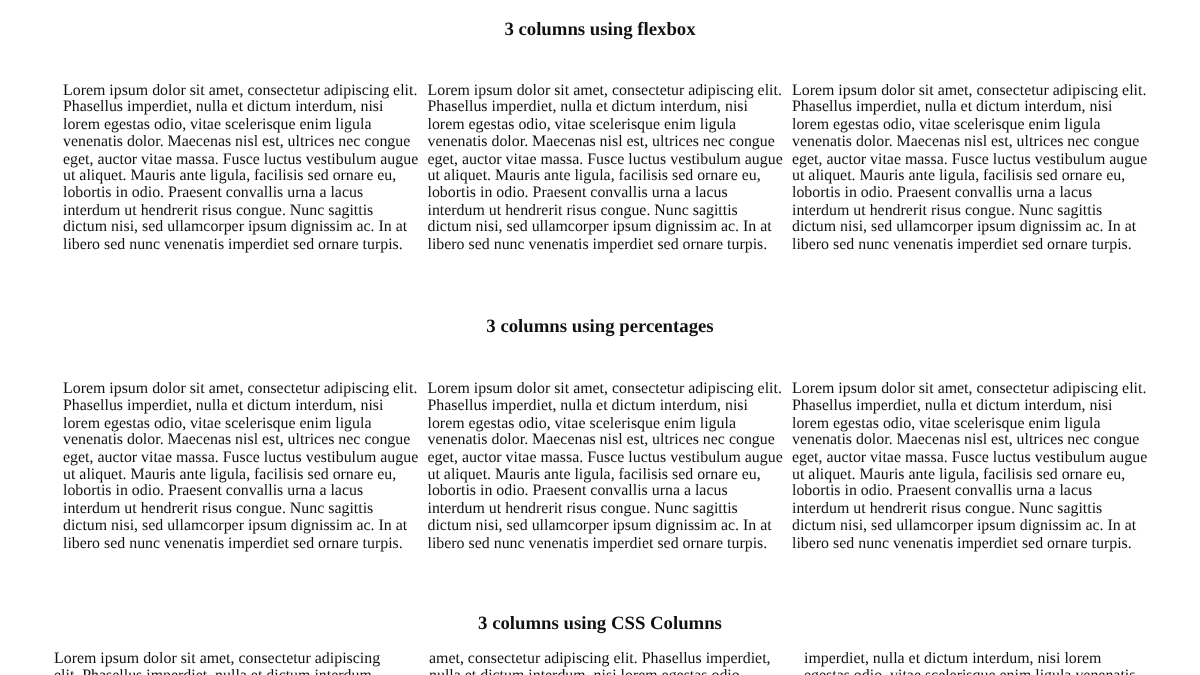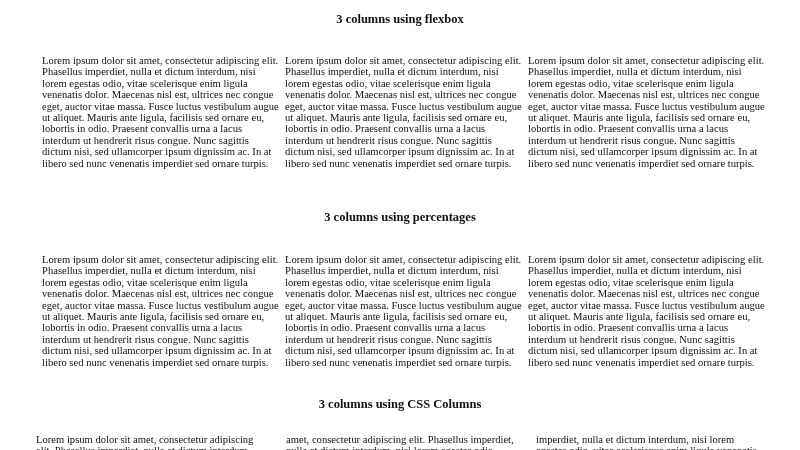--- a/index.html
+++ b/index.html
@@ -58,14 +58,14 @@
   <p class="col" style="left:528px;">Lorem ipsum dolor sit amet, consectetur adipiscing elit. Phasellus imperdiet, nulla et dictum interdum, nisi lorem egestas odio, vitae scelerisque enim ligula venenatis dolor. Maecenas nisl est, ultrices nec congue eget, auctor vitae massa. Fusce luctus vestibulum augue ut aliquet. Mauris ante ligula, facilisis sed ornare eu, lobortis in odio. Praesent convallis urna a lacus interdum ut hendrerit risus congue. Nunc sagittis dictum nisi, sed ullamcorper ipsum dignissim ac. In at libero sed nunc venenatis imperdiet sed ornare turpis.</p>
 </div>
 
 <h2 class="section-title" style="top:210px;font-family:Liberation Serif, serif;">3 columns using percentages</h2>
 <div class="row" style="top:254px;">
   <p class="col" style="left:42px;">Lorem ipsum dolor sit amet, consectetur adipiscing elit. Phasellus imperdiet, nulla et dictum interdum, nisi lorem egestas odio, vitae scelerisque enim ligula venenatis dolor. Maecenas nisl est, ultrices nec congue eget, auctor vitae massa. Fusce luctus vestibulum augue ut aliquet. Mauris ante ligula, facilisis sed ornare eu, lobortis in odio. Praesent convallis urna a lacus interdum ut hendrerit risus congue. Nunc sagittis dictum nisi, sed ullamcorper ipsum dignissim ac. In at libero sed nunc venenatis imperdiet sed ornare turpis.</p>
   <p class="col" style="left:285px;">Lorem ipsum dolor sit amet, consectetur adipiscing elit. Phasellus imperdiet, nulla et dictum interdum, nisi lorem egestas odio, vitae scelerisque enim ligula venenatis dolor. Maecenas nisl est, ultrices nec congue eget, auctor vitae massa. Fusce luctus vestibulum augue ut aliquet. Mauris ante ligula, facilisis sed ornare eu, lobortis in odio. Praesent convallis urna a lacus interdum ut hendrerit risus congue. Nunc sagittis dictum nisi, sed ullamcorper ipsum dignissim ac. In at libero sed nunc venenatis imperdiet sed ornare turpis.</p>
   <p class="col" style="left:528px;">Lorem ipsum dolor sit amet, consectetur adipiscing elit. Phasellus imperdiet, nulla et dictum interdum, nisi lorem egestas odio, vitae scelerisque enim ligula venenatis dolor. Maecenas nisl est, ultrices nec congue eget, auctor vitae massa. Fusce luctus vestibulum augue ut aliquet. Mauris ante ligula, facilisis sed ornare eu, lobortis in odio. Praesent convallis urna a lacus interdum ut hendrerit risus congue. Nunc sagittis dictum nisi, sed ullamcorper ipsum dignissim ac. In at libero sed nunc venenatis imperdiet sed ornare turpis.</p>
 </div>
 
-<h2 class="section-title" style="top:397px;">3 columns using CSS Columns</h2>
+<h2 class="section-title" style="top:408px;">3 columns using CSS Columns</h2>
 <p class="css-columns" style="top:434px;">Lorem ipsum dolor sit amet, consectetur adipiscing elit. Phasellus imperdiet, nulla et dictum interdum, nisi lorem egestas odio, vitae scelerisque enim ligula venenatis dolor. Maecenas nisl est, ultrices nec congue eget, auctor vitae massa. Fusce luctus vestibulum augue ut aliquet. Mauris ante ligula, facilisis sed ornare eu, lobortis in odio. Praesent convallis urna a lacus interdum ut hendrerit risus congue. Nunc sagittis dictum nisi, sed ullamcorper ipsum dignissim ac. In at libero sed nunc venenatis imperdiet sed ornare turpis. Lorem ipsum dolor sit amet, consectetur adipiscing elit. Phasellus imperdiet, nulla et dictum interdum, nisi lorem egestas odio, vitae scelerisque enim ligula venenatis dolor. Maecenas nisl est, ultrices nec congue eget, auctor vitae massa. Fusce luctus vestibulum augue ut aliquet. Mauris ante ligula, facilisis sed ornare eu, lobortis in odio. Praesent convallis urna a lacus interdum ut hendrerit risus congue. Nunc sagittis dictum nisi, sed ullamcorper ipsum dignissim ac. In at libero sed nunc venenatis imperdiet sed ornare turpis. Lorem ipsum dolor sit amet, consectetur adipiscing elit. Phasellus imperdiet, nulla et dictum interdum, nisi lorem egestas odio, vitae scelerisque enim ligula venenatis dolor. Maecenas nisl est, ultrices nec congue eget, auctor vitae massa. Fusce luctus vestibulum augue ut aliquet. Mauris ante ligula, facilisis sed ornare eu, lobortis in odio. Praesent convallis urna a lacus interdum ut hendrerit risus congue. Nunc sagittis dictum nisi, sed ullamcorper ipsum dignissim ac. In at libero sed nunc venenatis imperdiet sed ornare turpis.</p>
 
 </body></html>

